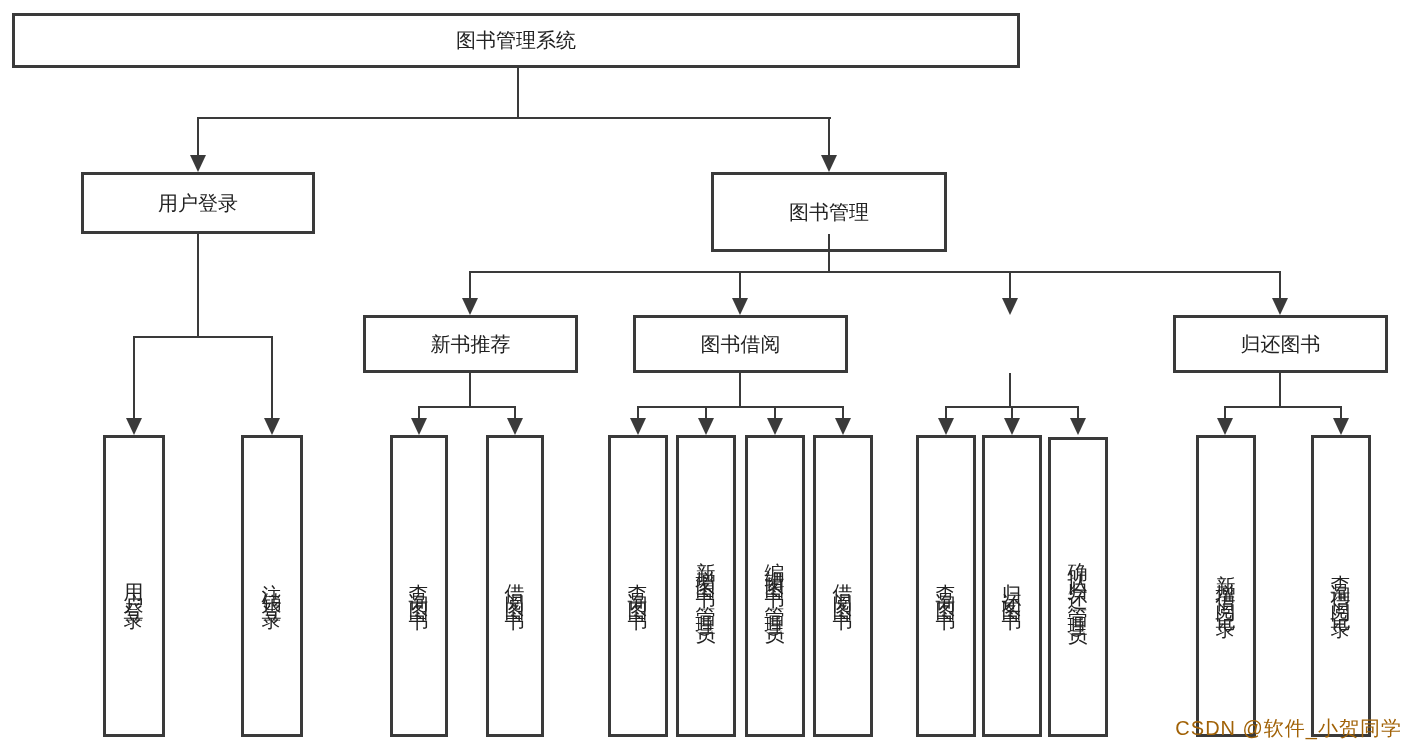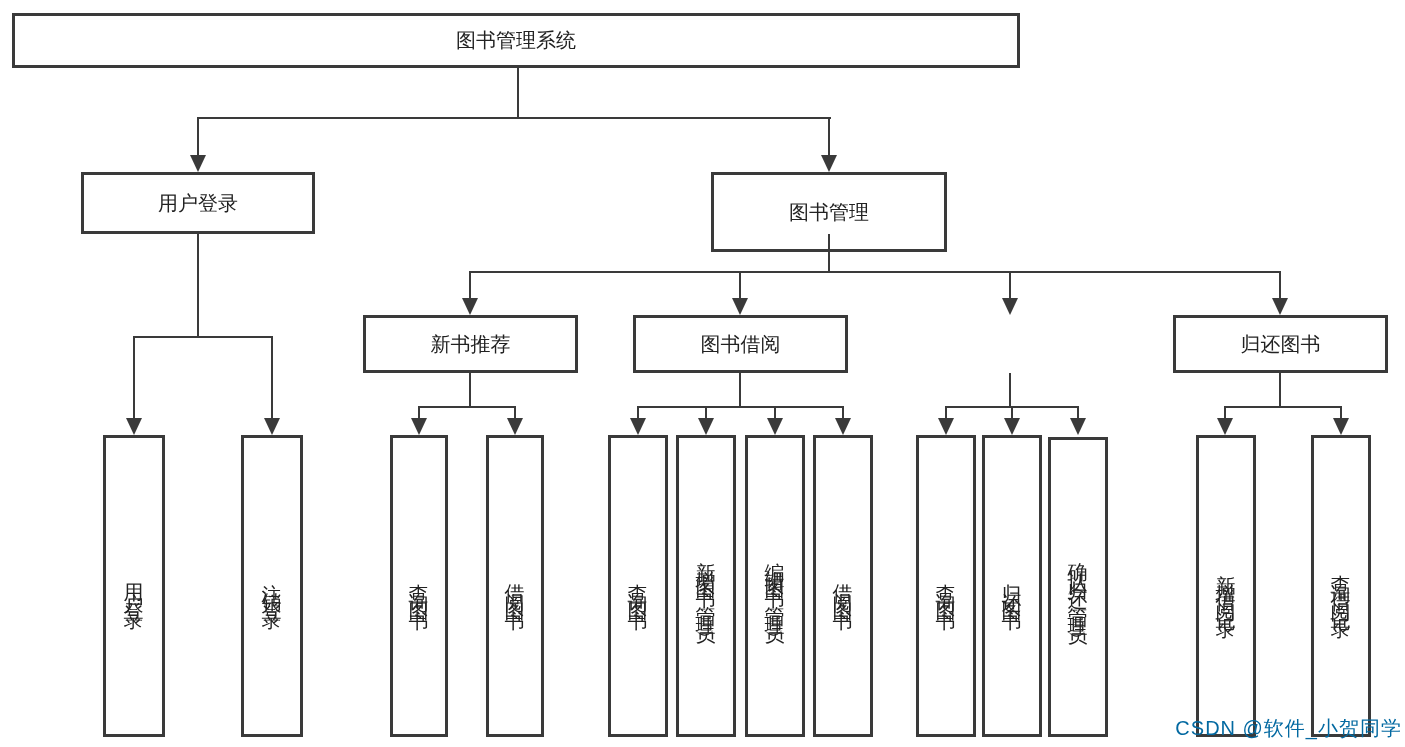--- a/index.html
+++ b/index.html
@@ -18,21 +18,21 @@
     letter-spacing:9px;font-size:20px;line-height:1;
   }
   .hline,.vline{position:absolute;background:#3a3a3a;}
   .arrow{
     position:absolute;width:0;height:0;
     border-left:8px solid transparent;border-right:8px solid transparent;
     border-top:17px solid #3a3a3a;
   }
   .watermark{
     position:absolute;top:715px;right:3px;z-index:10;
-    font-size:20px;color:#0369a1;letter-spacing:1px;
+    font-size:20px;color:#a16207;letter-spacing:1px;
   }
 </style>
 </head>
 <body>
 
 <div class="canvas">
 
   <div class="box" style="left:12px;top:13px;width:1008px;height:55px">
     <span>图书管理系统</span>
   </div>

